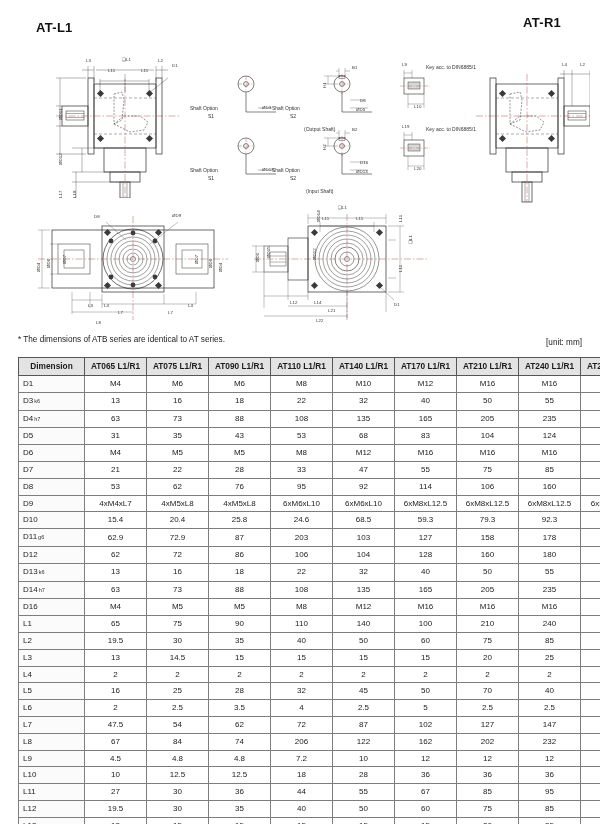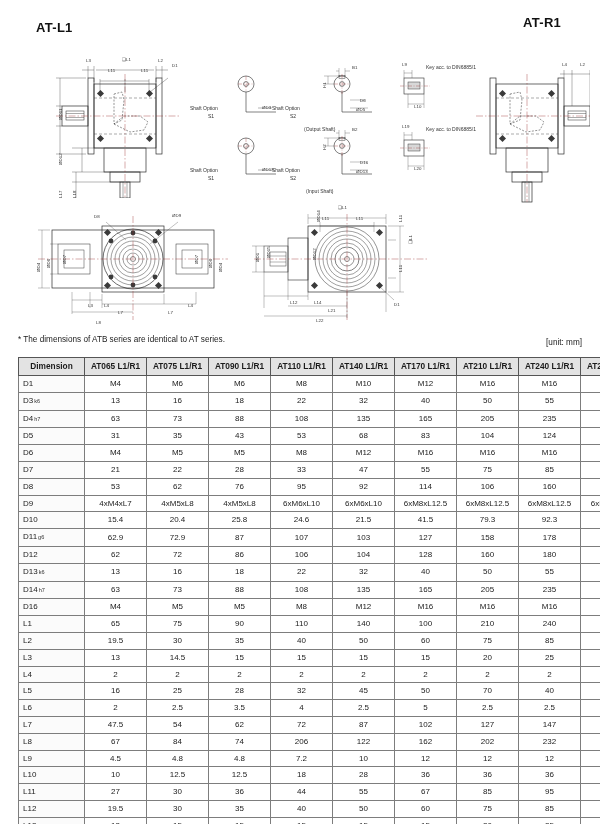--- a/index.html
+++ b/index.html
@@ -646,32 +646,32 @@
             <td>6xM8xL12.5</td>
             <td>6xM8xL12.5</td>
             <td>6xM10xL15</td>
           </tr>
           <tr>
             <td class="rowhdr">D10</td>
             <td>15.4</td>
             <td>20.4</td>
             <td>25.8</td>
             <td>24.6</td>
-            <td>21.5</td>
-            <td>41.5</td>
+            <td>68.5</td>
+            <td>59.3</td>
             <td>79.3</td>
             <td>92.3</td>
             <td>102.3</td>
           </tr>
           <tr>
             <td class="rowhdr">D11<span class="sub">g6</span></td>
             <td>62.9</td>
             <td>72.9</td>
             <td>87</td>
-            <td>107</td>
+            <td>203</td>
             <td>103</td>
             <td>127</td>
             <td>158</td>
             <td>178</td>
             <td>198</td>
           </tr>
           <tr>
             <td class="rowhdr">D12</td>
             <td>62</td>
             <td>72</td>

